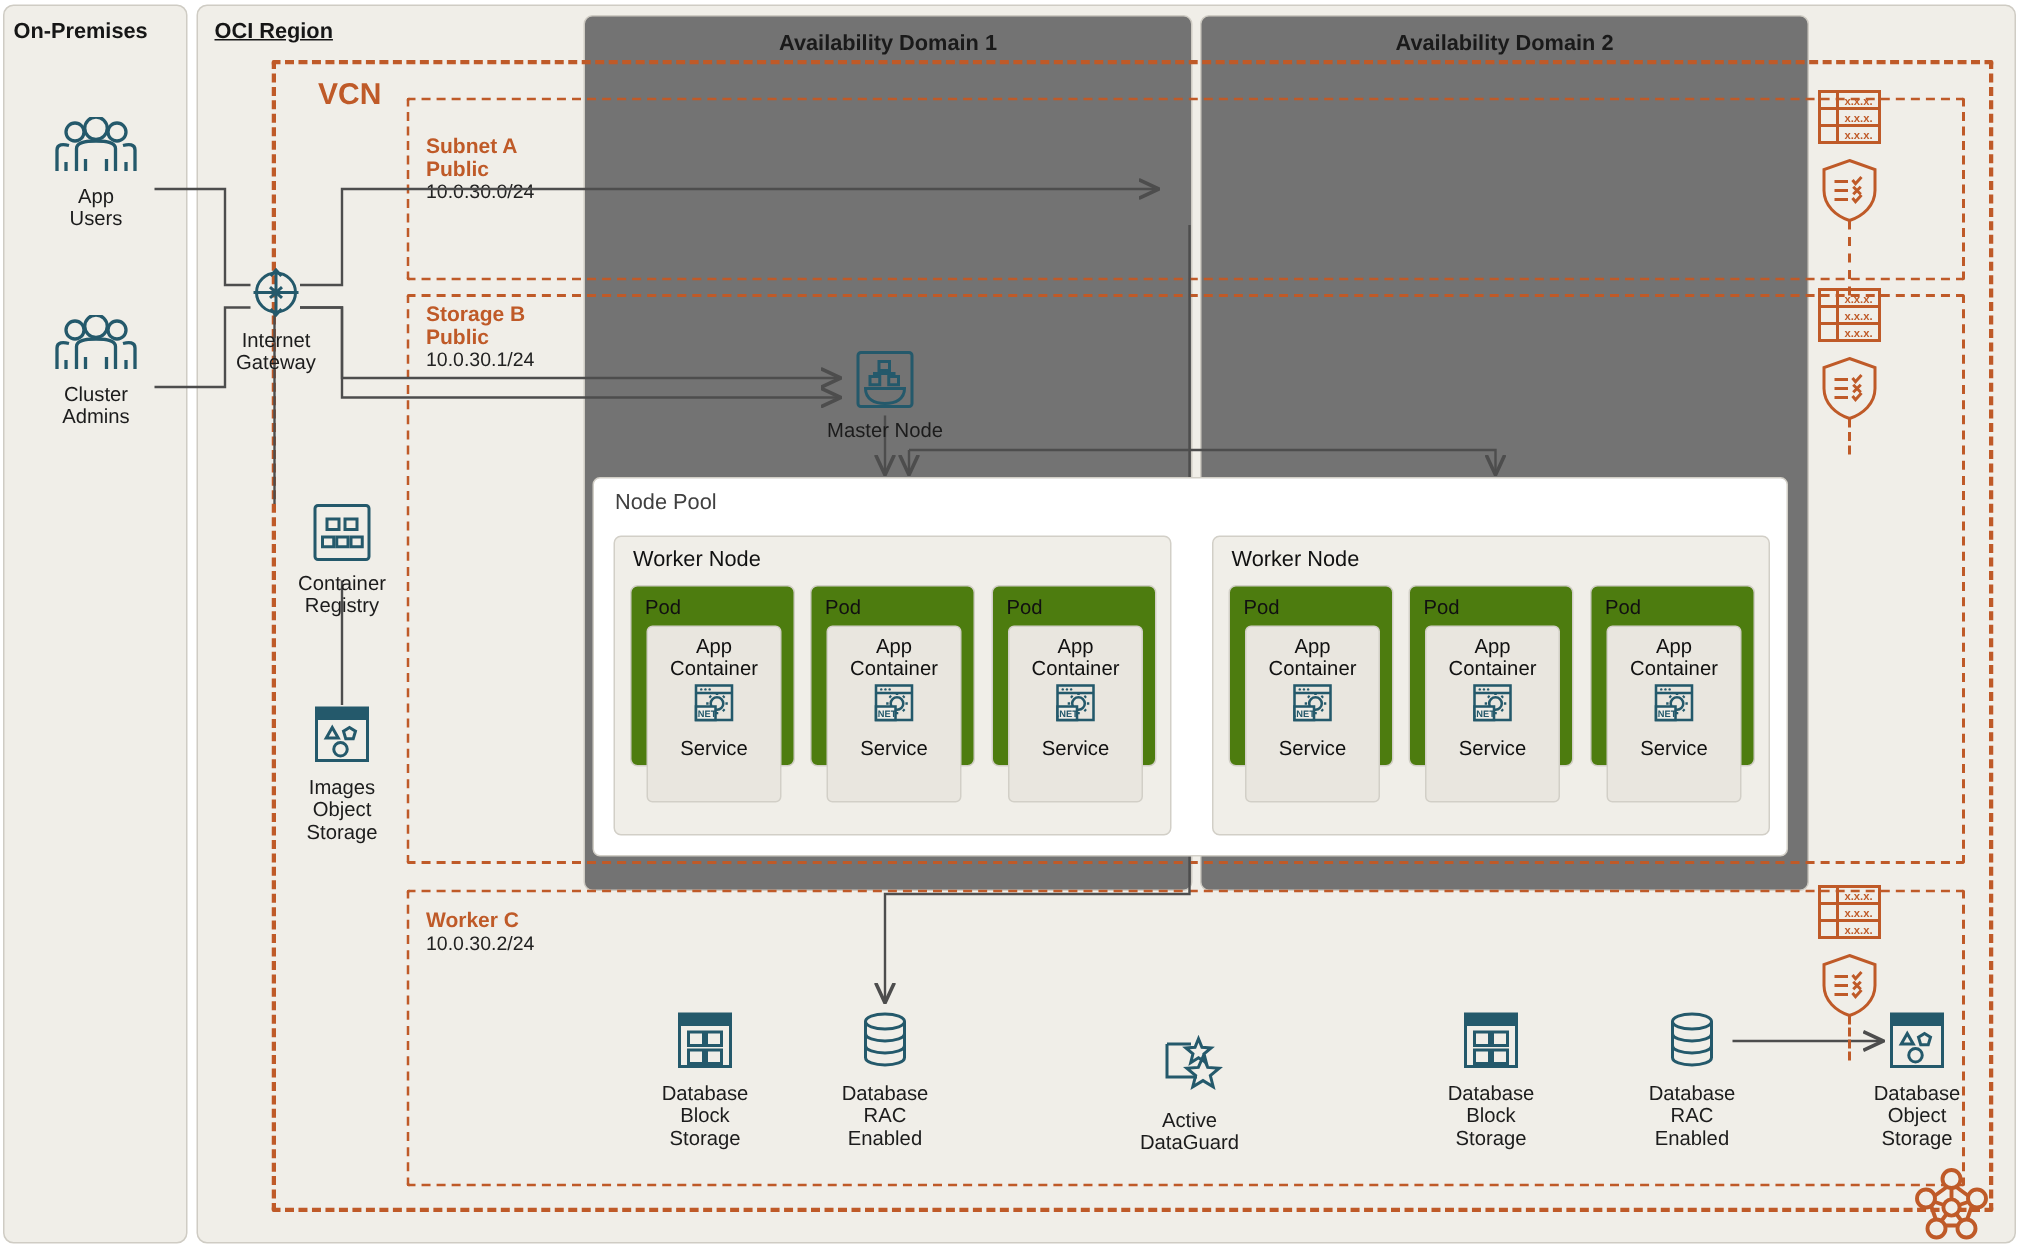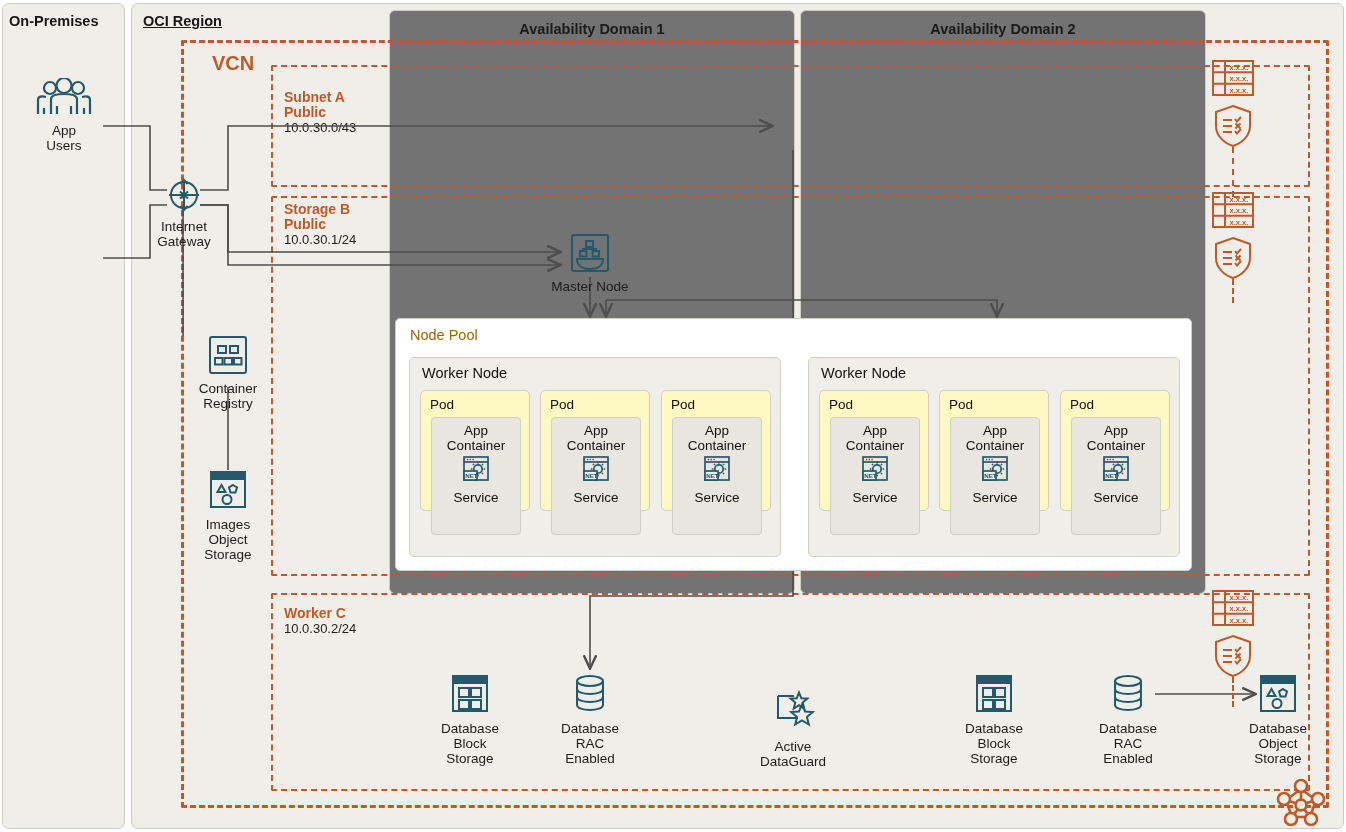--- a/index.html
+++ b/index.html
@@ -80,36 +80,36 @@
   #sc-label { left: 284px; top: 606px; }
 
   
   #node-pool {
     position: absolute;
     left: 395px; top: 318px; width: 797px; height: 253px;
     background: #ffffff;
     border: 1px solid #d2cfc7;
     border-radius: 5px;
   }
-  .np-title { position: absolute; left: 14px; top: 8px; font-size: 14.5px; color: #a16207; }
+  .np-title { position: absolute; left: 14px; top: 8px; font-size: 14.5px; color: #404040; }
   .worker {
     position: absolute;
     top: 38px; width: 372px; height: 200px;
     background: #f0eee8;
     border: 1px solid #d2cfc7;
     border-radius: 5px;
   }
   #worker-1 { left: 13px; }
   #worker-2 { left: 412px; }
   .wn-title { position: absolute; left: 12px; top: 7px; font-size: 14.5px; color: #111; }
 
   .pod {
     position: absolute;
     top: 32px; width: 110px; height: 121px;
-    background: #fef9c3;
+    background: #4d7c0f;
     border: 1px solid #d2cfc7;
     border-radius: 5px;
   }
   .pod.p0 { left: 10px; }
   .pod.p1 { left: 130px; }
   .pod.p2 { left: 251px; }
   .pod-title { position: absolute; left: 9px; top: 6px; font-size: 13.5px; color: #111; }
 
   .appc {
     position: absolute;
@@ -164,21 +164,21 @@
   <div class="dbox" id="subnet-a"></div>
   <div class="dbox" id="subnet-b"></div>
   <div class="dbox" id="subnet-c"></div>
 
   <div class="dlabel" id="vcn-label">
     <span class="nm">VCN</span>
   </div>
   <div class="dlabel" id="sa-label">
     <span class="nm">Subnet A
 Public</span>
-    <span class="cidr">10.0.30.0/43</span>
+    <span class="cidr">10.0.30.0/24</span>
   </div>
   <div class="dlabel" id="sb-label">
     <span class="nm">Storage B
 Public</span>
     <span class="cidr">10.0.30.1/24</span>
   </div>
   <div class="dlabel" id="sc-label">
     <span class="nm">Worker C</span>
     <span class="cidr">10.0.30.2/24</span>
   </div>
@@ -228,20 +228,35 @@
         <path d="M4,36 L4,22 C4,18 8,18 12,19"></path>
         <path d="M56,36 L56,22 C56,18 52,18 48,19"></path>
         <path d="M17,36 L17,21 C17,17 23,16 30,16 C37,16 43,17 43,21 L43,36"></path>
         <path d="M10,30 L10,36 M23,28 L23,36 M37,28 L37,36 M50,30 L50,36"></path>
       </svg>
     </span>
     <span class="lbl">App
 Users</span>
   </div>
 
+  <div class="node" style="left:4px; top:210px;">
+    <span class="gfx">
+      <svg width="60" height="40" viewBox="0 0 60 40" fill="none" stroke="#24596b" stroke-width="2.2">
+        <circle cx="16" cy="10" r="6"></circle>
+          <circle cx="44" cy="10" r="6"></circle>
+          <circle cx="30" cy="7.5" r="7.5"></circle>
+        <path d="M4,36 L4,22 C4,18 8,18 12,19"></path>
+        <path d="M56,36 L56,22 C56,18 52,18 48,19"></path>
+        <path d="M17,36 L17,21 C17,17 23,16 30,16 C37,16 43,17 43,21 L43,36"></path>
+        <path d="M10,30 L10,36 M23,28 L23,36 M37,28 L37,36 M50,30 L50,36"></path>
+      </svg>
+    </span>
+    <span class="lbl">Cluster
+Admins</span>
+  </div>
 
   <div class="node" style="left:124px; top:176px;">
     <span class="gfx">
       <svg width="38" height="38" viewBox="0 0 38 38" fill="none" stroke="#24596b" stroke-width="2">
         <circle cx="19" cy="19" r="13"></circle>
         <path d="M19,4 L19,34 M4,19 L34,19"></path>
         <path d="M15.4,8 L19,4 L22.6,8"></path>
         <path d="M15.4,30 L19,34 L22.6,30"></path>
         <path d="M23,15.4 L19,19 L23,22.6"></path>
         <path d="M15,15.4 L19,19 L15,22.6"></path>

